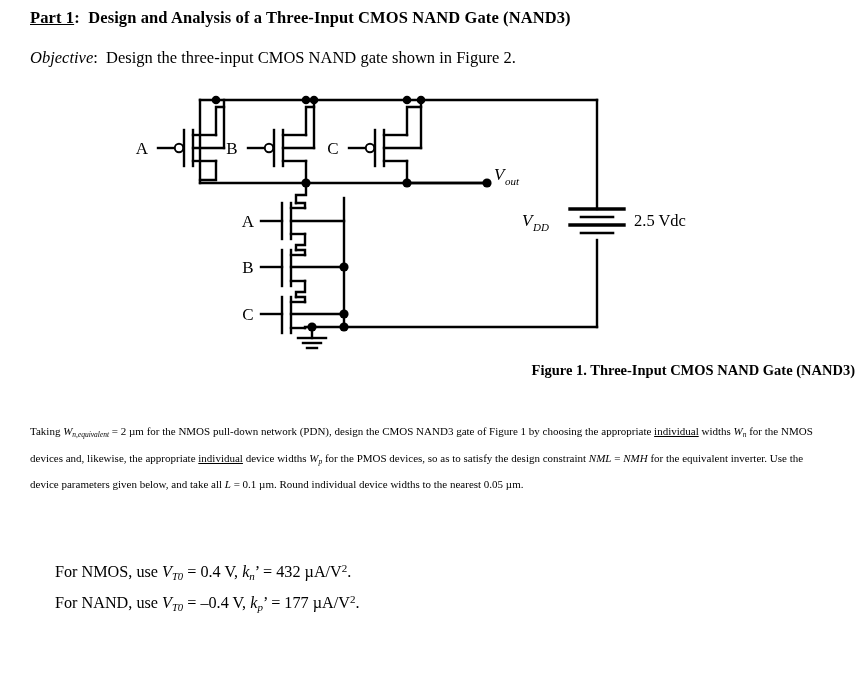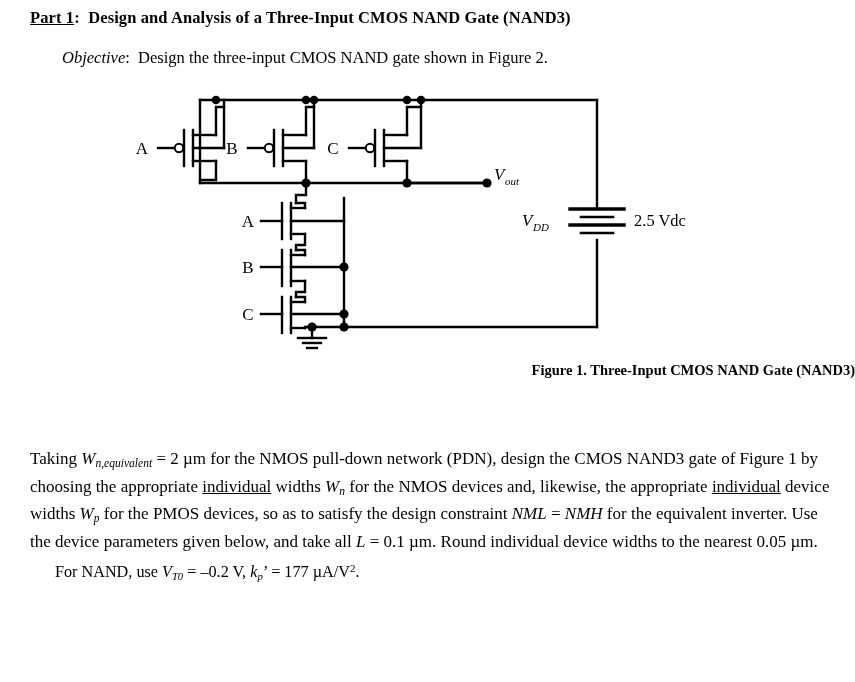--- a/index.html
+++ b/index.html
@@ -34,41 +34,40 @@
   }
   .heading .u { text-decoration: underline; }
 
   .objective {
     position: absolute;
     left: 30px;
     top: 48px;
     font-size: 16.5px;
     white-space: nowrap;
   }
-  .objective .it { font-style: italic; margin-left: 32px; }
+  .objective .it { font-style: italic; }
 
   .caption {
     position: absolute;
     left: 0;
     top: 362px;
     width: 855px;
     text-align: right;
     font-size: 14.5px;
     font-weight: bold;
   }
 
   .para {
     position: absolute;
     left: 30px;
     top: 420px;
     width: 800px;
-    font-size: 17px;
+    font-size: 11px;
     line-height: 22.5px;
     text-align: left;
-    margin-top: 28px;
   }
   .para .u { text-decoration: underline; }
   .para i { font-style: italic; }
 
   .params {
     position: absolute;
     left: 55px;
     top: 557px;
     font-size: 16.2px;
     line-height: 23px;
@@ -241,17 +240,20 @@
   </svg>
 
   <div class="caption">Figure 1.  Three-Input CMOS NAND Gate (NAND3)</div>
 
   <div class="para">
     <span>Taking </span><i>W</i><sub>n,equivalent</sub><span> = 2 µm for the NMOS pull-down network (PDN), design the CMOS NAND3 gate of Figure 1 by choosing the appropriate </span><span class="u">individual</span><span> widths </span><i>W</i><sub>n</sub><span> for the NMOS devices and, likewise, the appropriate </span><span class="u">individual</span><span> device widths </span><i>W</i><sub>p</sub><span> for the PMOS devices, so as to satisfy the design constraint </span><i>NML</i><span> = </span><i>NMH</i><span> for the equivalent inverter. Use the device parameters given below, and take all </span><i>L</i><span> = 0.1 µm. Round individual device widths to the nearest 0.05 µm.</span>
   </div>
 
   <div class="params">
     <div>
-      <span>For NAND, use </span><i>V</i><span class="vsub">T0</span><span> = –0.2 V, </span><i>k</i><sub>p</sub><span>’</span><span> = 177 µA/V</span><sup>2</sup><span>.</span>
+      <span>For NMOS, use </span><i>V</i><span class="vsub">T0</span><span> = 0.4 V, </span><i>k</i><sub>n</sub><span>’</span><span> = 432 µA/V</span><sup>2</sup><span>.</span>
     </div>
+    <div>
+      <span>For NAND, use </span><i>V</i><span class="vsub">T0</span><span> = –0.4 V, </span><i>k</i><sub>p</sub><span>’</span><span> = 177 µA/V</span><sup>2</sup><span>.</span>
+    </div>
   </div>
 
 </div>
 
 </body></html>

